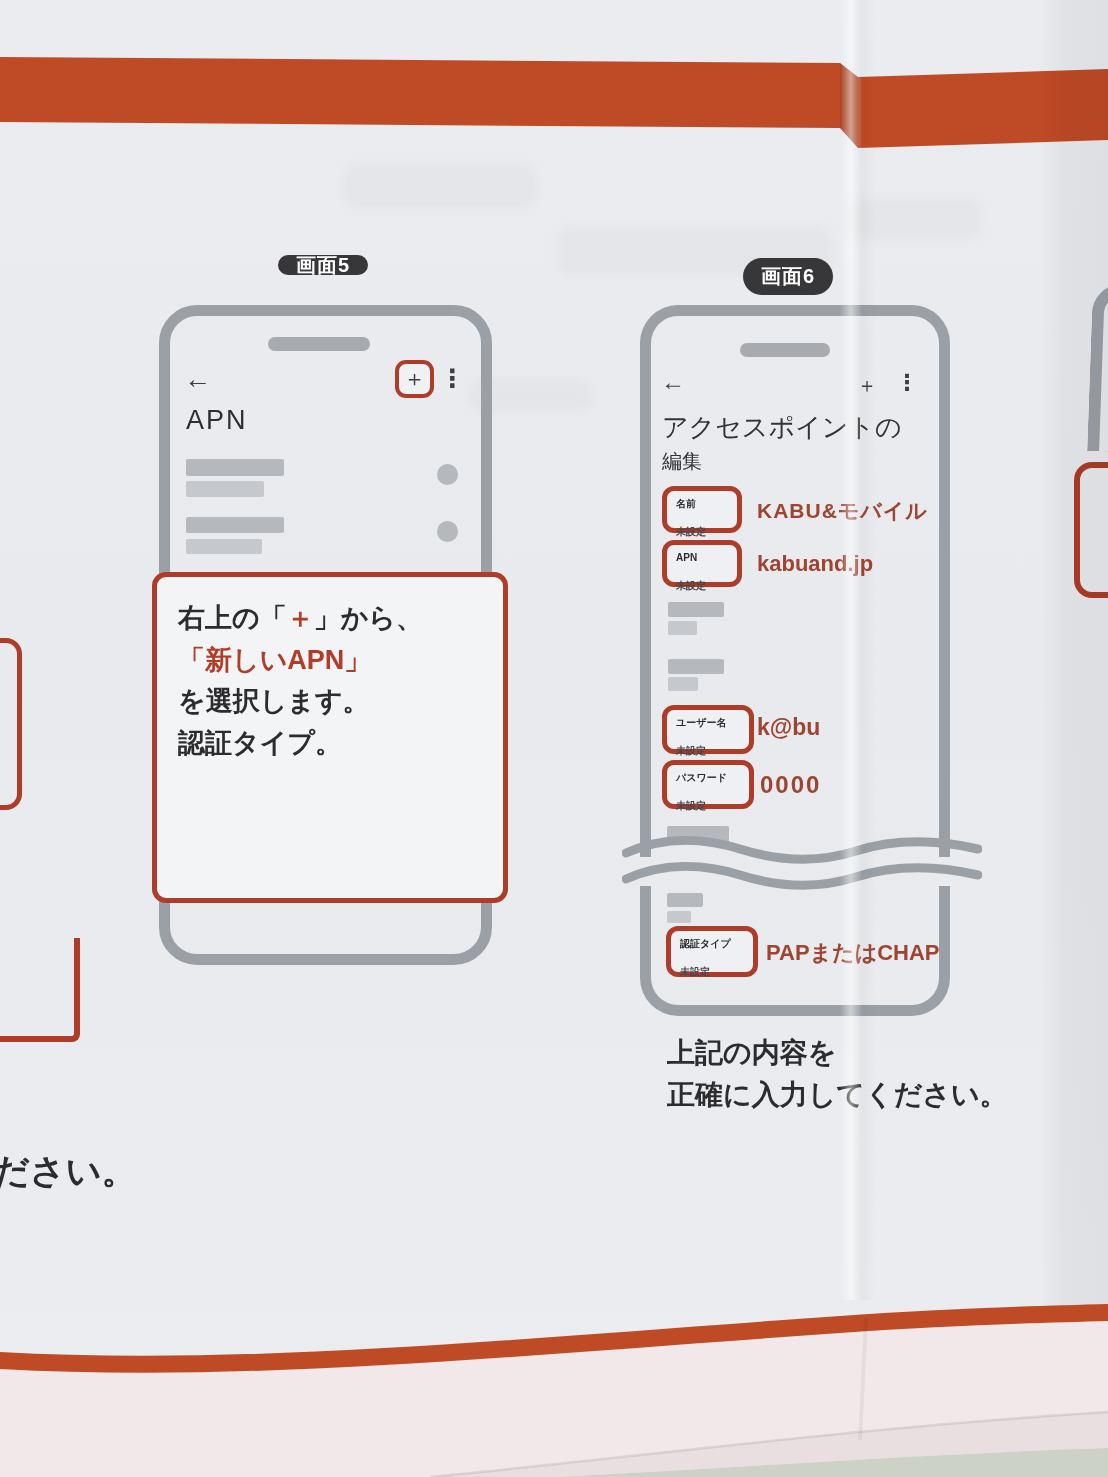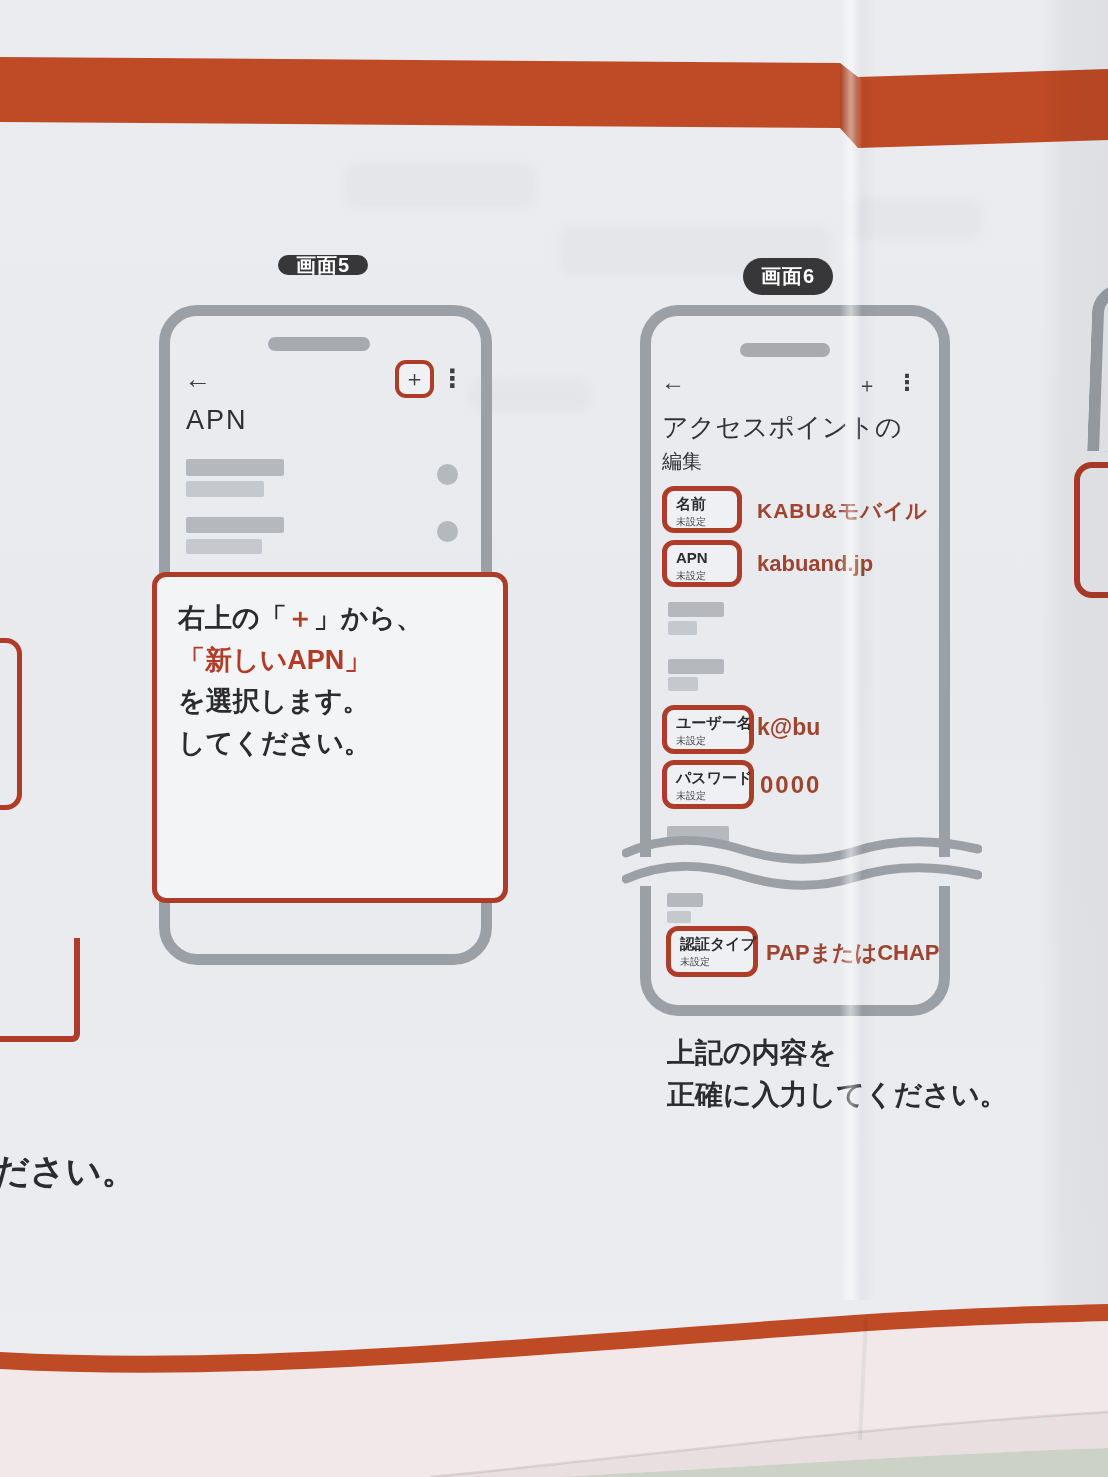--- a/index.html
+++ b/index.html
@@ -31,22 +31,22 @@
   }
   .callout{
     position:absolute;background:var(--callout-bg);border:5px solid var(--box-red);border-radius:14px;
   }
   .callout-text{position:absolute;font-size:27px;font-weight:700;color:var(--ink);line-height:41.5px;white-space:nowrap;}
   .red{color:var(--text-red);}
   .fieldbox{
     position:absolute;border:5px solid var(--box-red);border-radius:12px;background:rgba(244,245,247,.5);
     padding:4px 8px 3px 9px;box-sizing:border-box;
   }
-  .flabel{font-size:15px;font-weight:700;color:var(--ink);line-height:18px;white-space:nowrap;}
-  .fstatus{font-size:10px;color:#46464a;line-height:13px;margin-top:2px;}
+  .flabel{font-size:10px;font-weight:700;color:var(--ink);line-height:18px;white-space:nowrap;}
+  .fstatus{font-size:10px;color:#46464a;line-height:13px;margin-top:12px;font-weight:bold;}
   .fvalue{position:absolute;color:var(--value-red);font-weight:700;white-space:nowrap;}
   .ptitle{position:absolute;color:#333335;font-weight:500;}
   .note{position:absolute;font-size:28px;font-weight:700;color:var(--ink);white-space:nowrap;}
   .ghost{position:absolute;background:rgba(150,142,135,.06);filter:blur(6px);border-radius:10px;}
   .wv{fill:none;stroke:var(--phone-gray);stroke-width:9;stroke-linecap:round;}
 </style>
 </head>
 <body>
 
 <div class="page">
@@ -82,21 +82,21 @@
   <div class="radio" style="left:437px;top:464px;"></div>
   <div class="bar" style="left:186px;top:517px;width:98px;height:16px;"></div>
   <div class="bar lt" style="left:186px;top:539px;width:76px;height:15px;"></div>
   <div class="radio" style="left:437px;top:521px;"></div>
 
   <div class="callout" style="left:152px;top:572px;width:346px;height:321px;"></div>
   <div class="callout-text" style="left:178px;top:598px;">
     <div><span>右上の「</span><span class="red">＋</span><span>」から、</span></div>
     <div><span class="red">「新しいAPN」</span></div>
     <div><span>を選択します。</span></div>
-    <div><span>してください。</span></div>
+    <div><span>認証タイプ。</span></div>
   </div>
 
   <div class="badge" style="left:743px;top:258px;width:90px;height:37px;">画面6</div>
 
   <div class="phone-top" style="left:640px;top:305px;width:288px;height:541px;"></div>
   <div class="phone-bot" style="left:640px;top:886px;width:288px;height:119px;"></div>
 
   <div class="cam" style="left:740px;top:343px;width:90px;height:14px;"></div>
 
   <span class="icon" style="left:661px;top:368px;font-size:24px;">←</span>

